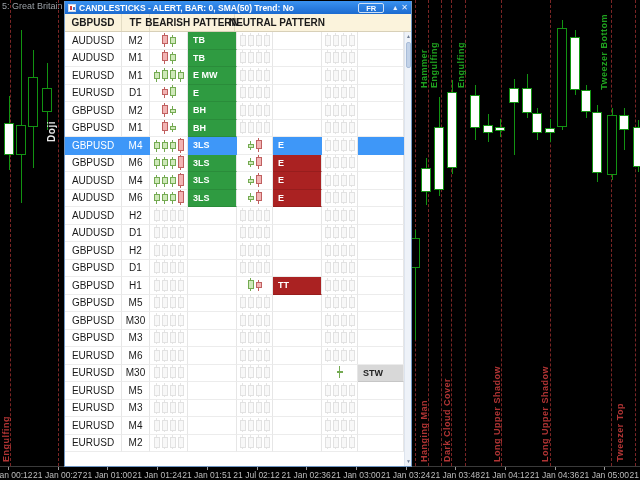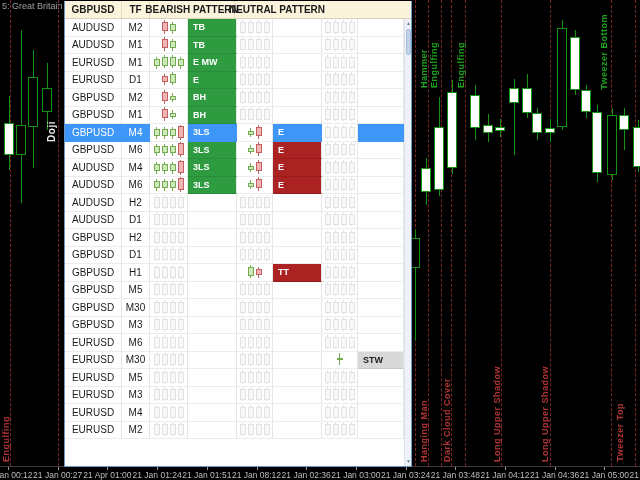--- a/index.html
+++ b/index.html
@@ -151,46 +151,53 @@
         <div class="vlabel red" style="left: 492px; bottom: 18px; font-size: 9px;">Long Upper Shadow</div>
         <div class="vlabel red" style="left: 540px; bottom: 18px; font-size: 9px;">Long Upper Shadow</div>
         <div class="vlabel red" style="left: 615px; bottom: 18px; font-size: 9px;">Tweezer Top</div>
       </div>
     <div id="taxis">
         <div class="tick" style="left: 8px;"></div>
         <div class="tlab" style="left: 8px;">21 Jan 00:12</div>
         <div class="tick" style="left: 57.7px;"></div>
         <div class="tlab" style="left: 57.7px;">21 Jan 00:27</div>
         <div class="tick" style="left: 107.4px;"></div>
-        <div class="tlab" style="left: 107.4px;">21 Apr 01:00</div>
+        <div class="tlab" style="left: 107.4px;">21 Jan 01:00</div>
         <div class="tick" style="left: 157.1px;"></div>
         <div class="tlab" style="left: 157.1px;">21 Jan 01:24</div>
         <div class="tick" style="left: 206.8px;"></div>
         <div class="tlab" style="left: 206.8px;">21 Jan 01:51</div>
         <div class="tick" style="left: 256.5px;"></div>
-        <div class="tlab" style="left: 256.5px;">21 Jan 08:12</div>
+        <div class="tlab" style="left: 256.5px;">21 Jul 02:12</div>
         <div class="tick" style="left: 306.2px;"></div>
         <div class="tlab" style="left: 306.2px;">21 Jan 02:36</div>
         <div class="tick" style="left: 355.9px;"></div>
         <div class="tlab" style="left: 355.9px;">21 Jan 03:00</div>
         <div class="tick" style="left: 405.6px;"></div>
         <div class="tlab" style="left: 405.6px;">21 Jan 03:24</div>
         <div class="tick" style="left: 455.3px;"></div>
         <div class="tlab" style="left: 455.3px;">21 Jan 03:48</div>
         <div class="tick" style="left: 505px;"></div>
         <div class="tlab" style="left: 505px;">21 Jan 04:12</div>
         <div class="tick" style="left: 554.7px;"></div>
         <div class="tlab" style="left: 554.7px;">21 Jan 04:36</div>
         <div class="tick" style="left: 604.4px;"></div>
         <div class="tlab" style="left: 604.4px;">21 Jan 05:00</div>
         <div class="tlab" style="left: 654.1px;">21 Jan 05:24</div>
       </div>
   </div>
 
   <div id="win">
+    <div id="titlebar">
+      <span id="title-icon"></span>
+      <span id="title-text">CANDLESTICKS - ALERT,  BAR: 0,  SMA(50) Trend: No</span>
+      <span id="fr-btn">FR</span>
+      <span class="tb-glyph">▴</span>
+      <span class="tb-glyph">✕</span>
+    </div>
 
     <div id="hdr">
       <div class="hcell c-sym">GBPUSD</div>
       <div class="hcell c-tf">TF</div>
       <div class="hcell" style="width:85px">BEARISH PATTERN</div>
       <div class="hcell" style="width:84px;border-right:none">NEUTRAL PATTERN</div>
     </div>
 
     <div style="flex:1;display:flex;overflow:hidden">
       <div id="tbody" style="flex:1">

